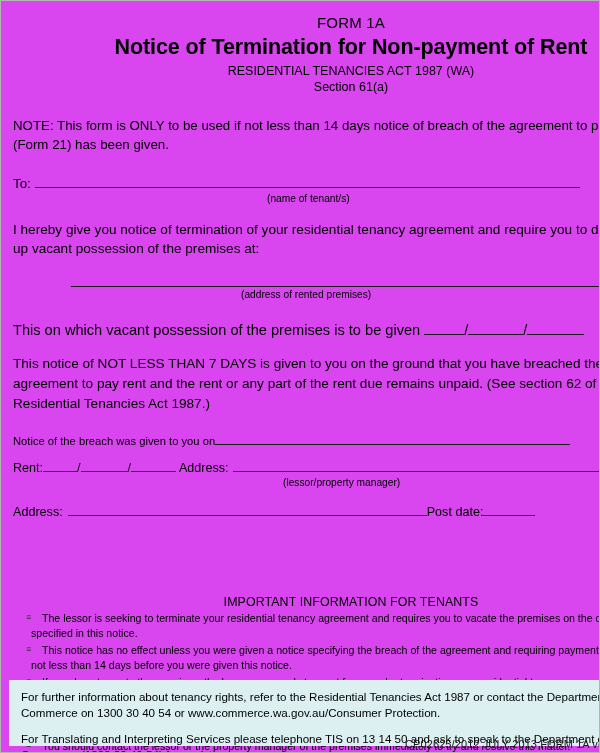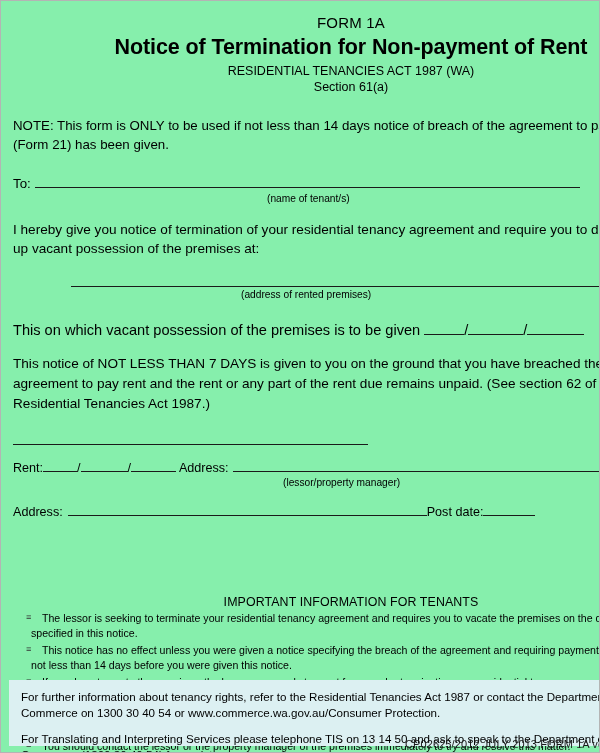--- a/index.html
+++ b/index.html
@@ -9,21 +9,21 @@
   }
   body {
     font-family: "Liberation Sans", sans-serif;
     color: #000000;
   }
   #page {
     position: relative;
     width: 600px;
     height: 753px;
     box-sizing: border-box;
-    background: #86efac;
+    background: #d946ef;
     border: 1px solid #b4b4b4;
     overflow: hidden;
   }
   
   #sheet {
     position: absolute;
     left: 0;
     top: 0;
     width: 700px;
     height: 751px;
@@ -234,21 +234,21 @@
       <span class="u5"></span><span>/</span><span class="u6"></span><span>/</span><span class="u7"></span>
     </div>
 
     <div class="para">
       <span>This notice of NOT LESS THAN 7 DAYS is given to you on the ground that you have breached the</span>
       <span>agreement to pay rent and the rent or any part of the rent due remains unpaid. (See section 62 of the</span>
       <span>Residential Tenancies Act 1987.)</span>
     </div>
 
     <div class="breach">
-      <span class="rule"></span>
+      <span>Notice of the breach was given to you on</span><span class="rule"></span>
     </div>
 
     <div class="sign-row">
       <span>Rent:</span><span class="d1"></span><span>/</span><span class="d2"></span><span>/</span><span class="d3"></span>
       <span>Address:</span><span class="sig"></span>
     </div>
     <div class="caption cap-lessor">(lessor/property manager)</div>
 
     <div class="addr-row">
       <span>Address:</span><span class="arule"></span><span>Post date:</span><span class="prule"></span>

